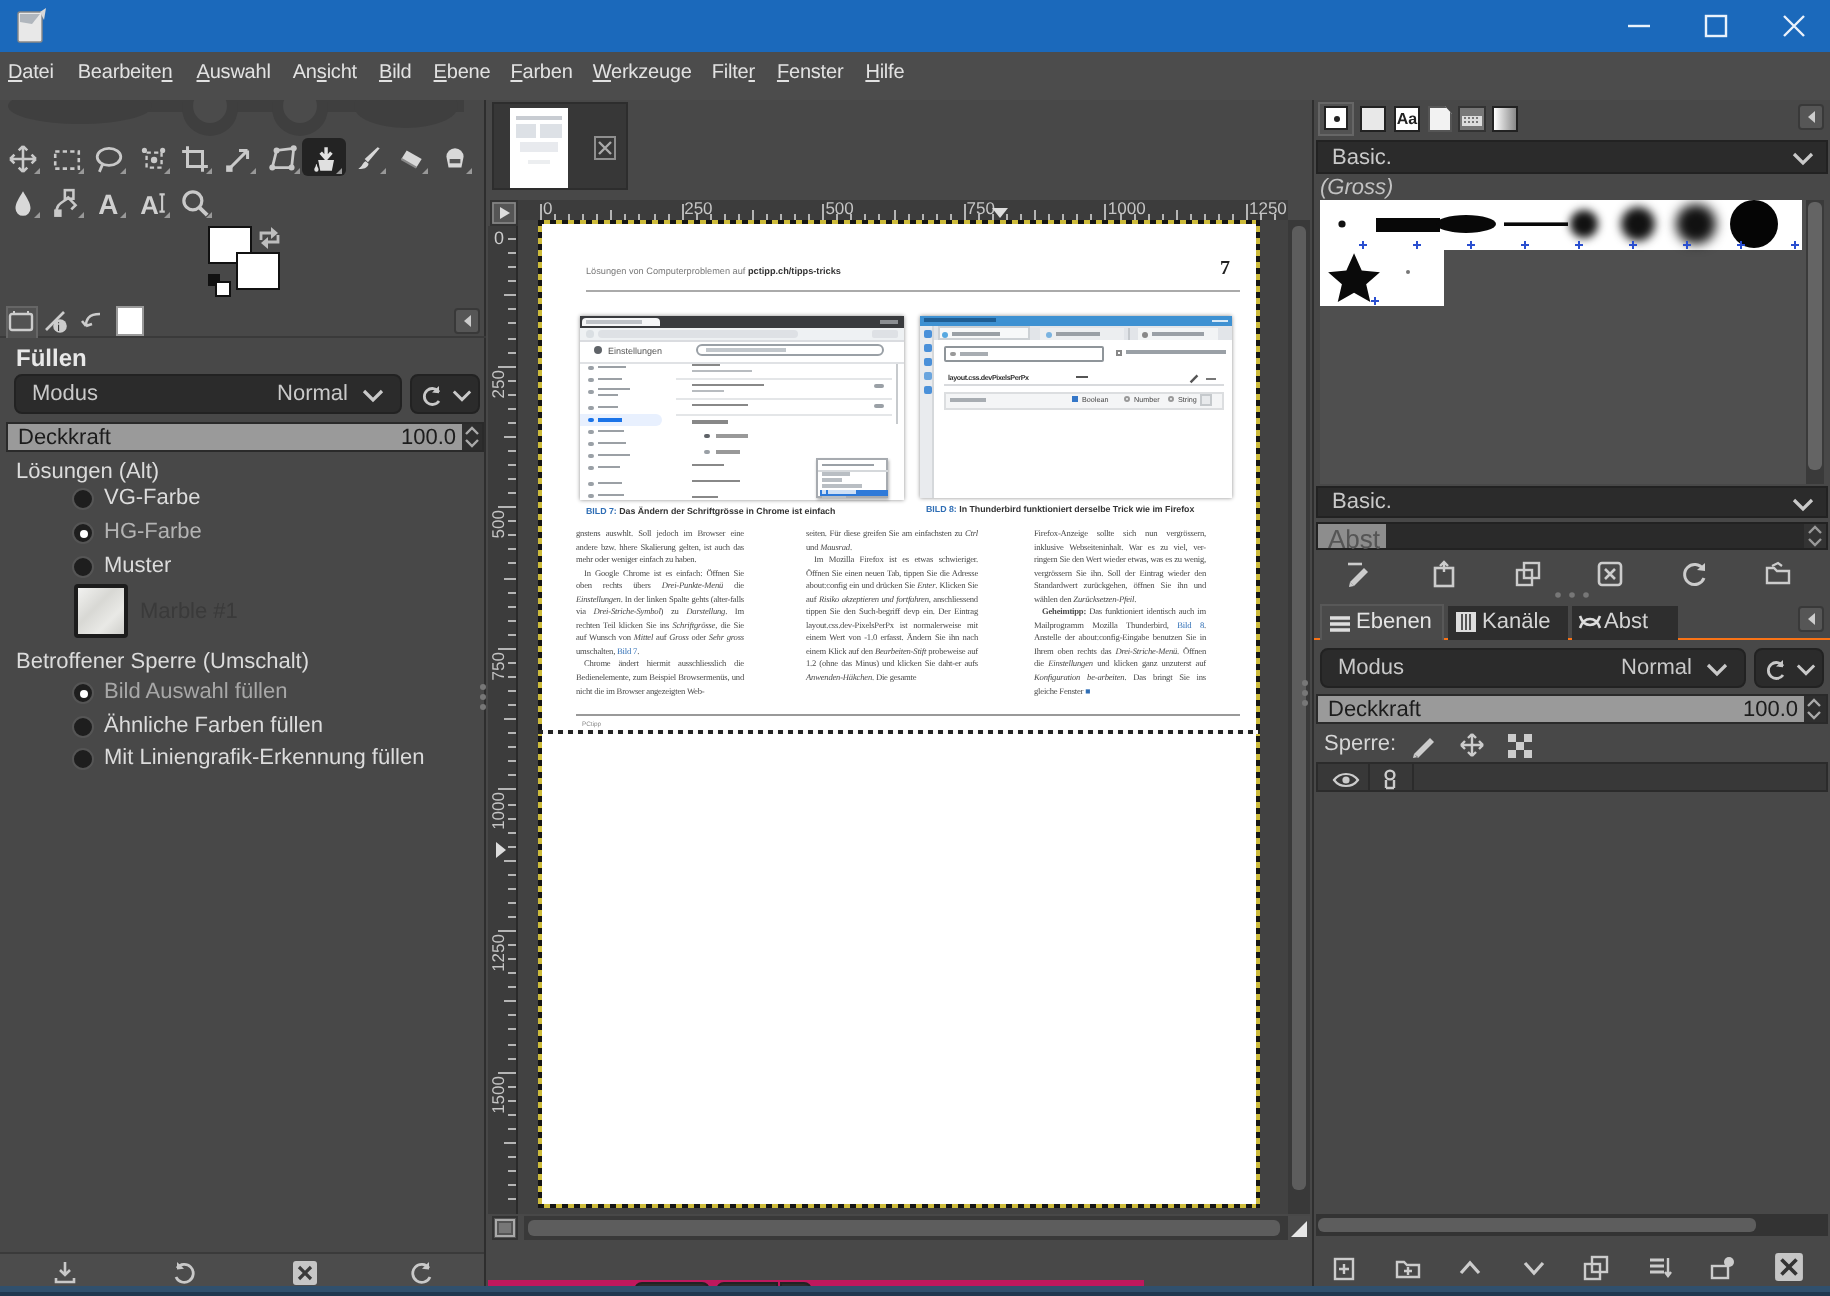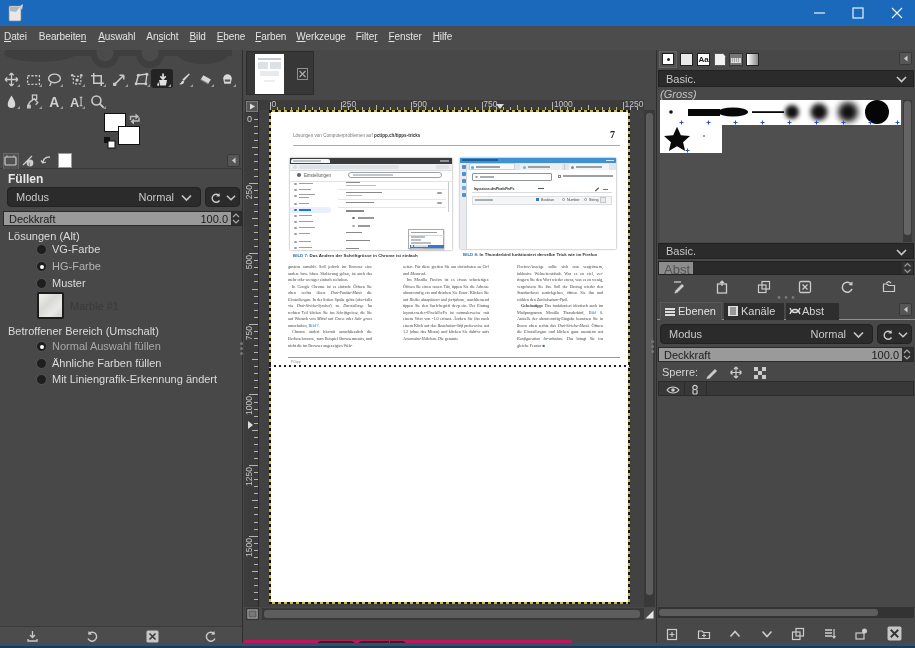--- a/index.html
+++ b/index.html
@@ -251,29 +251,29 @@
         <div class="abs" style="left:3px;top:3px;width:4px;height:4px;border-radius:50%;background:#fff;"></div>
       </div>
   <div class="abs" style="left:52px;top:210px;font-size:11px;color:#b4b4b4;">HG-Farbe</div>
   <div class="abs" style="left:36px;top:228px;width:11px;height:11px;border-radius:50%;background:#1e1e1e;border:1px solid #555;"></div>
   <div class="abs" style="left:52px;top:227px;font-size:11px;color:#dcdcdc;">Muster</div>
 
   <div class="abs" style="left:37px;top:242px;width:27px;height:27px;background:#1c1c1c;border-radius:2px;">
     <div class="abs" style="left:2px;top:2px;width:23px;height:23px;background:linear-gradient(135deg,#f2f2f0,#d8d8d4 40%,#e9e9e6 70%,#cfcfcb);"></div>
   </div>
   <div class="abs" style="left:70px;top:250px;font-size:11px;color:#3a3a3a;">Marble #1</div>
-  <div class="abs" style="left:8px;top:275px;font-size:11px;color:#dcdcdc;">Betroffener Bereich (Umschalt)</div>
+  <div class="abs" style="left:8px;top:275px;font-size:11px;color:#dcdcdc;">Betroffener Sperre (Umschalt)</div>
   <div class="abs" style="left:36px;top:291px;width:11px;height:11px;border-radius:50%;background:#1e1e1e;border:1px solid #555;">
         <div class="abs" style="left:3px;top:3px;width:4px;height:4px;border-radius:50%;background:#fff;"></div>
       </div>
-  <div class="abs" style="left:52px;top:290px;font-size:11px;color:#a8a8a8;">Normal Auswahl füllen</div>
+  <div class="abs" style="left:52px;top:290px;font-size:11px;color:#a8a8a8;">Bild Auswahl füllen</div>
   <div class="abs" style="left:36px;top:308px;width:11px;height:11px;border-radius:50%;background:#1e1e1e;border:1px solid #555;"></div>
   <div class="abs" style="left:52px;top:307px;font-size:11px;color:#dcdcdc;">Ähnliche Farben füllen</div>
   <div class="abs" style="left:36px;top:324px;width:11px;height:11px;border-radius:50%;background:#1e1e1e;border:1px solid #555;"></div>
-  <div class="abs" style="left:52px;top:323px;font-size:11px;color:#dcdcdc;">Mit Liniengrafik-Erkennung ändert</div>
+  <div class="abs" style="left:52px;top:323px;font-size:11px;color:#dcdcdc;">Mit Liniengrafik-Erkennung füllen</div>
 
   <div class="abs" style="left:0;top:576px;width:242px;height:22px;background:#4c4c4c;border-top:1px solid #3a3a3a;">
     <svg class="abs" style="left:26px;top:3px;" width="13" height="13" viewBox="0 0 13 13">
           <path d="M6.5 1 L6.5 7 M4 5 L6.5 7.5 L9 5" fill="none" stroke="#c9c9c9" stroke-width="1.3"></path>
           <path d="M2 9 L2 11 L11 11 L11 9" fill="none" stroke="#c9c9c9" stroke-width="1.3"></path>
         </svg>
     <svg class="abs" style="left:85px;top:3px;" width="13" height="13" viewBox="0 0 13 13">
           <path d="M3.5 4 A4.5 4.5 0 1 1 3 8.5" fill="none" stroke="#c9c9c9" stroke-width="1.4"></path>
           <path d="M3.5 1 L3.5 4.8 L7 4.4 Z" fill="#c9c9c9"></path>
         </svg>

